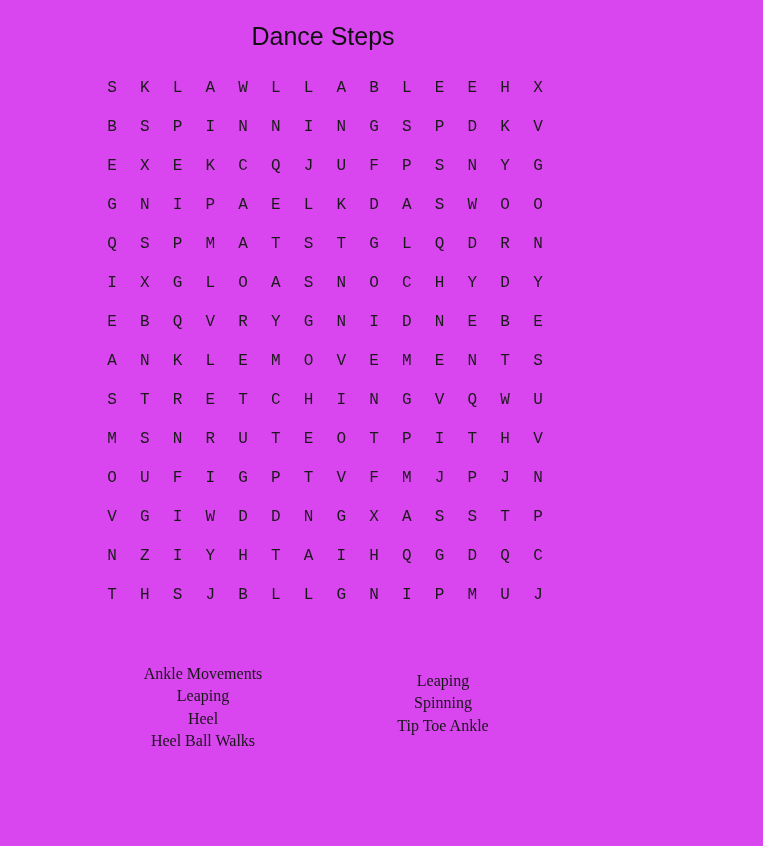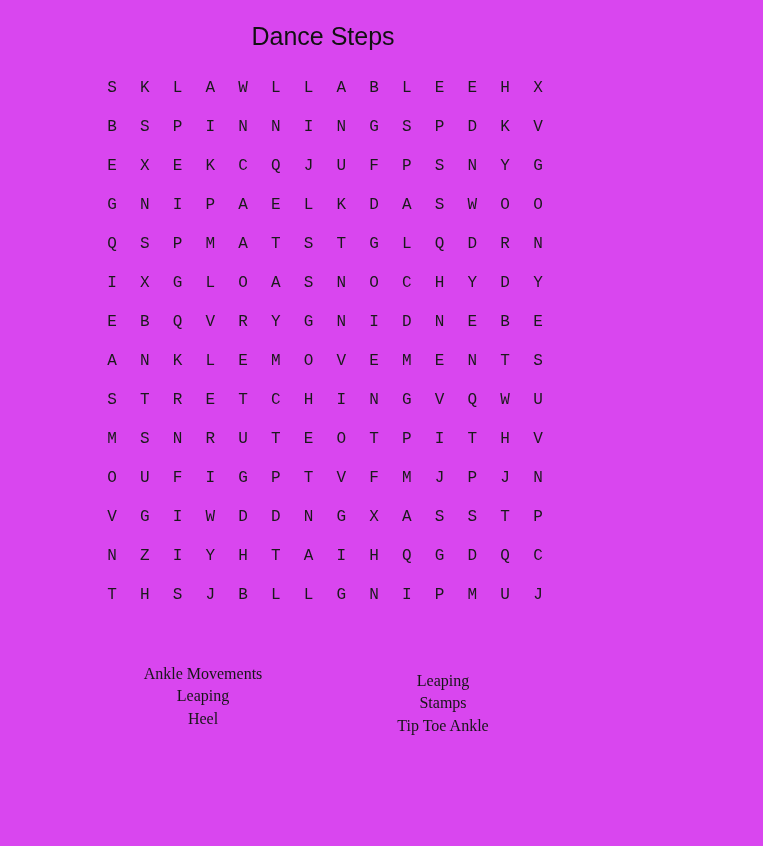--- a/index.html
+++ b/index.html
@@ -260,19 +260,20 @@
       <div class="letter-cell">P</div>
       <div class="letter-cell">M</div>
       <div class="letter-cell">U</div>
       <div class="letter-cell">J</div>
     </div>
 
   <div class="word-col word-col-left" id="word-col-left">
       <div class="word-item">Ankle Movements</div>
       <div class="word-item">Leaping</div>
       <div class="word-item">Heel</div>
+      <div class="word-item">Heel Ball Walks</div>
     </div>
   <div class="word-col word-col-right" id="word-col-right">
       <div class="word-item">Leaping</div>
-      <div class="word-item">Stamps</div>
+      <div class="word-item">Spinning</div>
       <div class="word-item">Tip Toe Ankle</div>
     </div>
 </div>
 
 </body></html>

